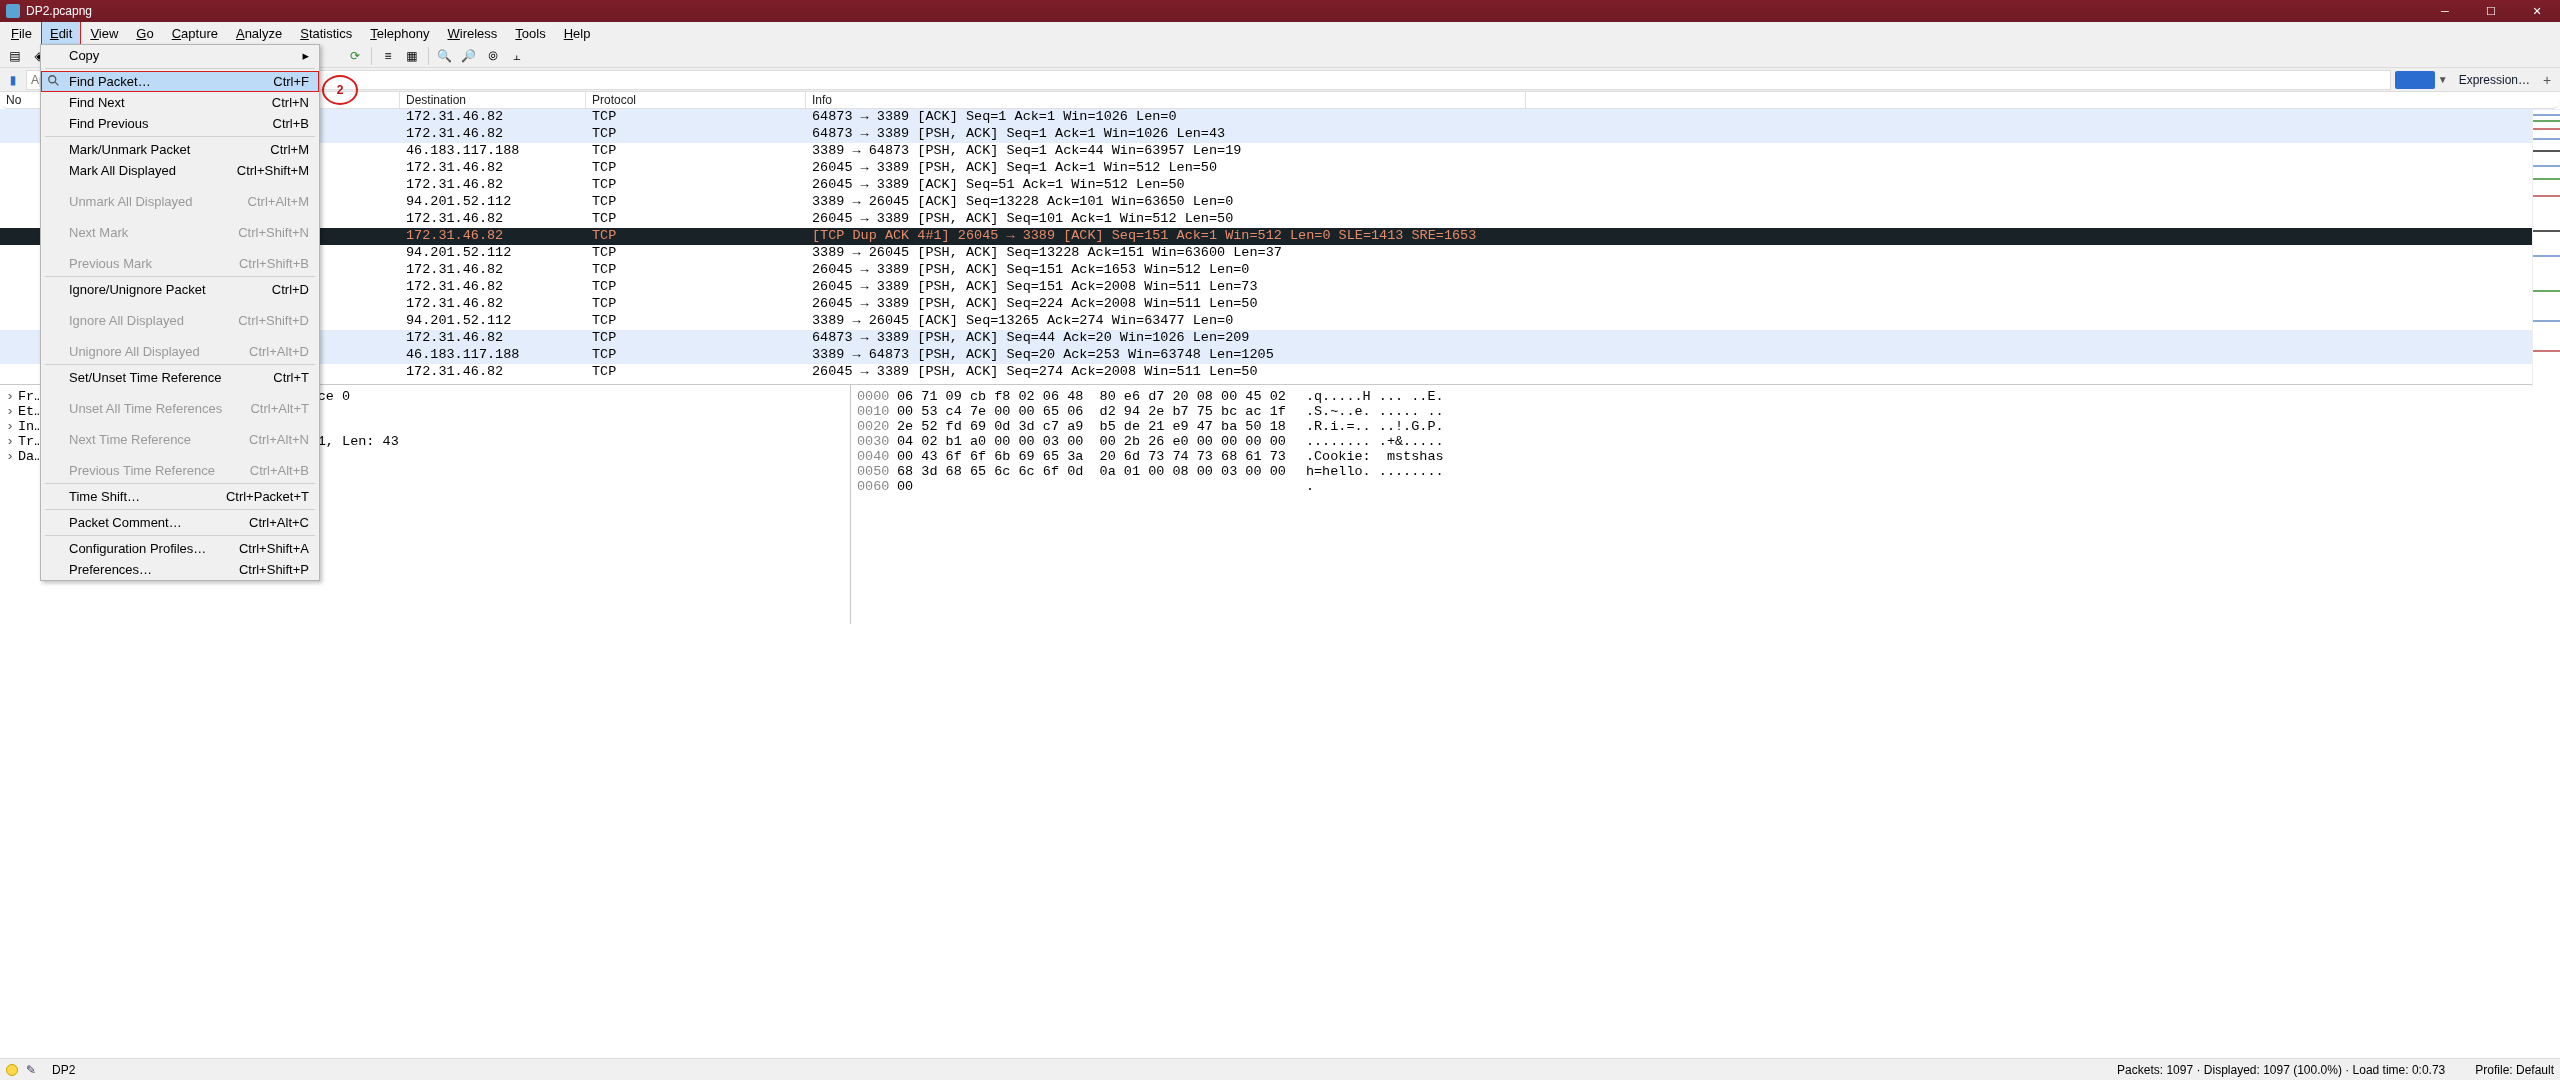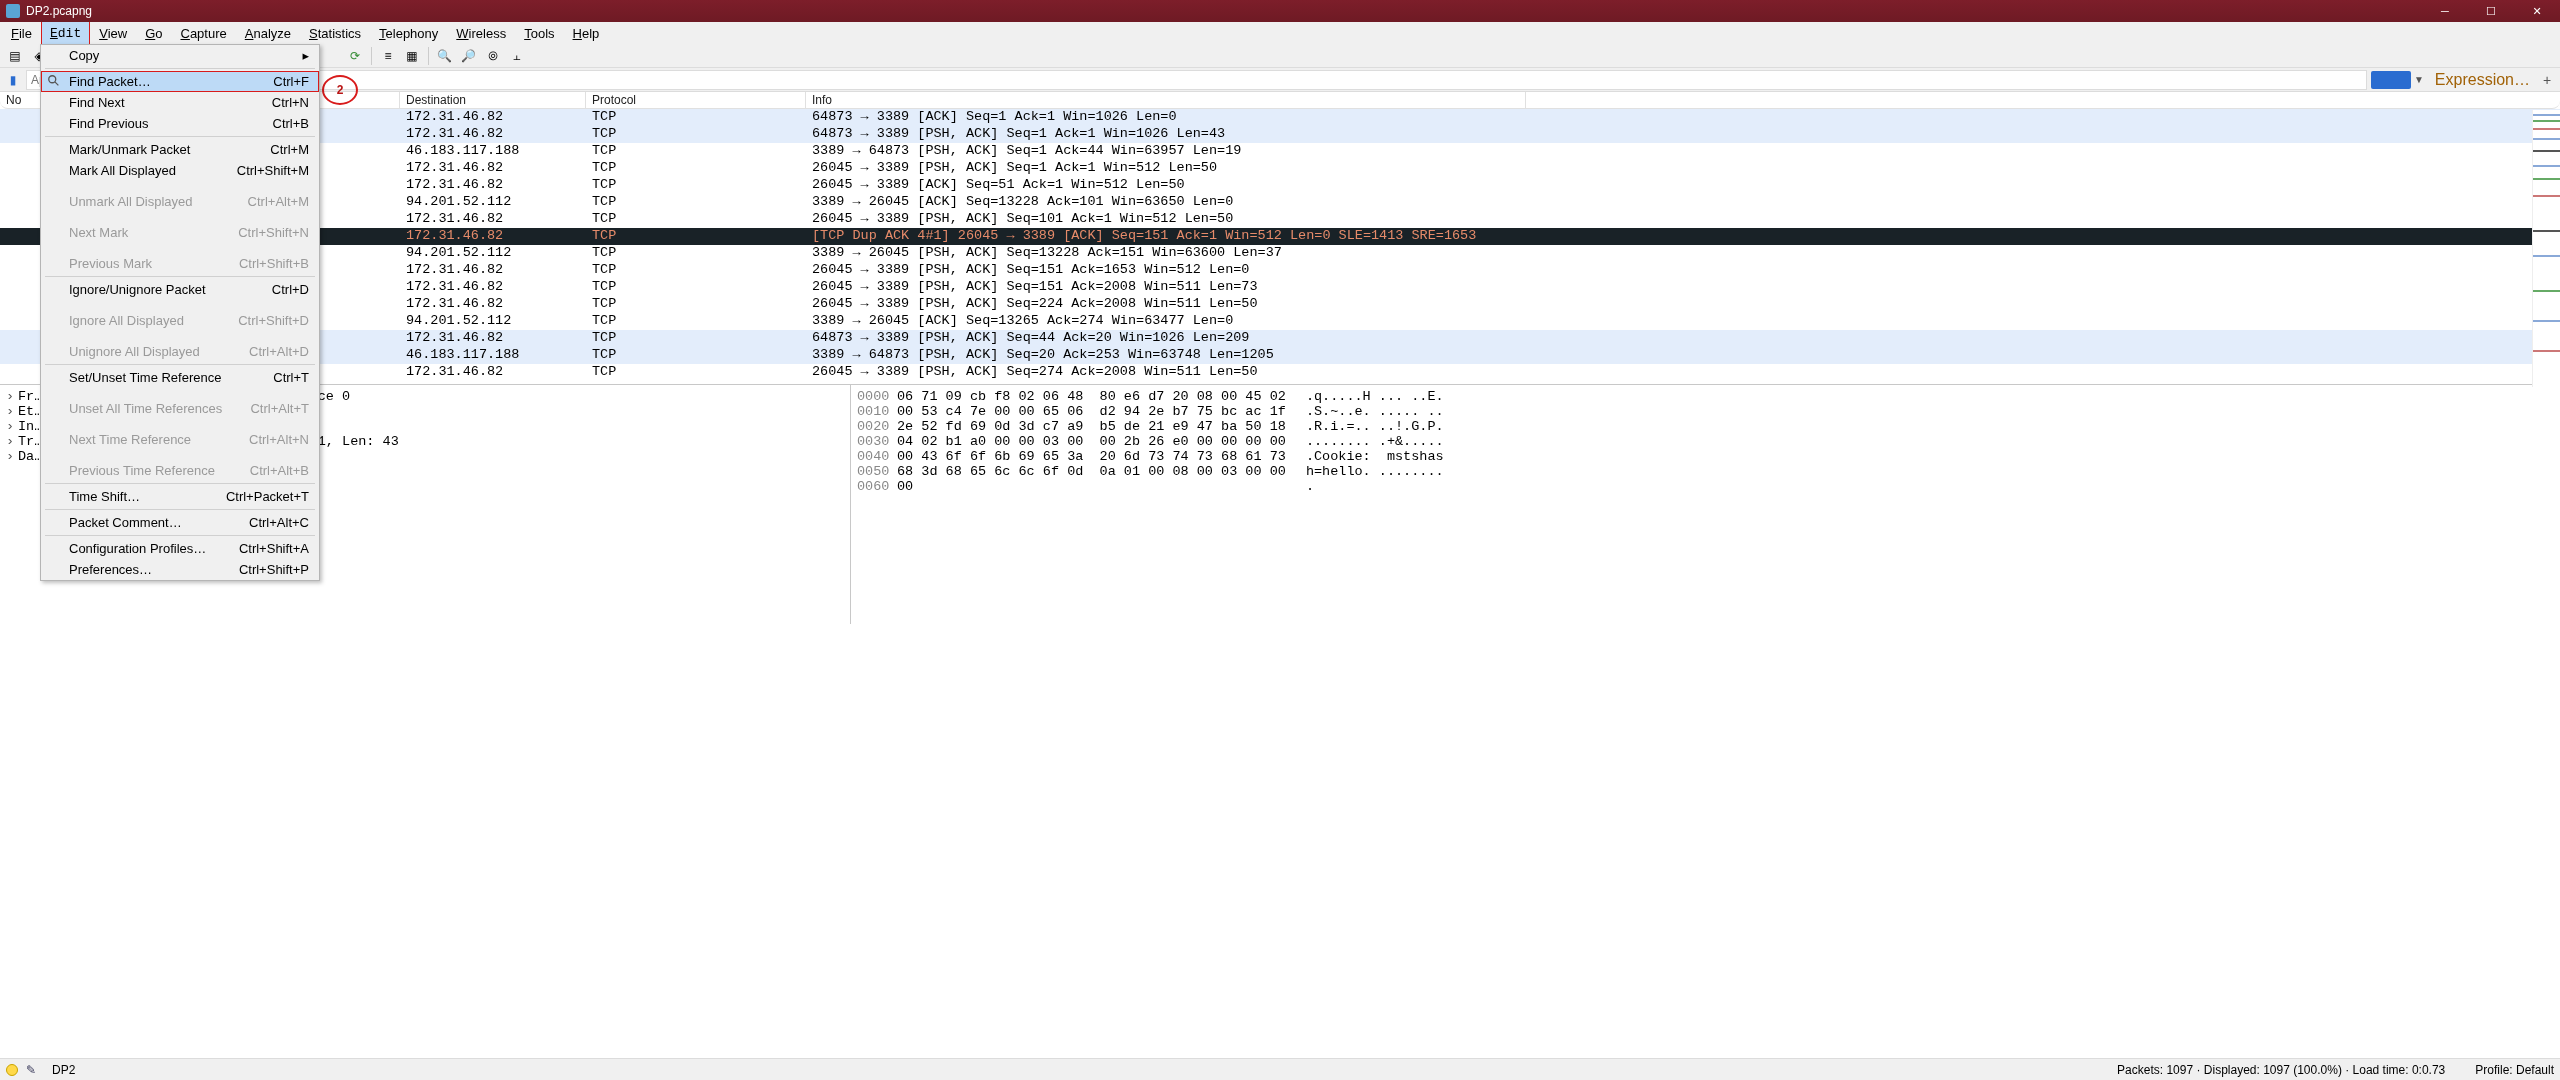--- a/index.html
+++ b/index.html
@@ -4,31 +4,31 @@
 <style>
 * { margin: 0; padding: 0; box-sizing: border-box; }
 body { font-family: "Segoe UI", Tahoma, sans-serif; font-size: 12px; background: #fff; overflow: hidden; width: 2560px; height: 1080px; position: relative; }
 .titlebar { height: 22px; background: linear-gradient(#7d1e2a,#6e1a24); color: #fff; display: flex; align-items: center; padding: 0 6px; position: relative; }
 .titlebar .logo { width: 14px; height: 14px; background: #5aa4d4; border-radius: 2px; margin-right: 6px; }
 .titlebar .title { font-size: 12px; }
 .titlebar .winbtns { position: absolute; right: 0; top: 0; display: flex; }
 .titlebar .winbtns div { width: 46px; height: 22px; display: flex; align-items: center; justify-content: center; font-size: 11px; color: #fff; }
 .menubar { height: 22px; background: #f0f0f0; display: flex; align-items: center; padding: 0 2px; }
 .menubar .mi { padding: 2px 9px; font-size: 13px; cursor: default; }
-.menubar .mi.open { background: #bddaf6; border: 1px solid #d81b1b; padding: 5px 8px; font-family: Liberation Mono, monospace; }
+.menubar .mi.open { background: #bddaf6; border: 1px solid #d81b1b; padding: 5px 8px; }
 .menubar .mi u { text-decoration: underline; }
 .toolbar { height: 24px; background: #f0f0f0; border-bottom: 1px solid #dcdcdc; display: flex; align-items: center; padding: 0 4px; gap: 2px; }
 .toolbar .btn { width: 22px; height: 20px; display: flex; align-items: center; justify-content: center; font-size: 12px; }
 .toolbar .sep { width: 1px; height: 18px; background: #ccc; margin: 0 3px; }
 .filterbar { height: 24px; background: #f0f0f0; border-bottom: 1px solid #dcdcdc; display: flex; align-items: center; padding: 0 4px; }
 .filterbar .ficon { width: 18px; height: 18px; display: flex; align-items: center; justify-content: center; color: #2a6cd0; }
 .filterbar input { flex: 1; height: 20px; border: 1px solid #dcdcdc; padding: 0 4px; font-size: 12px; margin: 0 4px; }
 .filterbar .go { width: 40px; height: 18px; background: #2a6cd0; border-radius: 2px; }
 .filterbar .dd { width: 16px; text-align: center; color: #555; font-size: 10px; }
-.filterbar .expr { padding: 0 8px; color: #a16207; font-size: 16px; }
+.filterbar .expr { padding: 0 8px; color: #0f172a; font-size: 12px; }
 .filterbar .plus { width: 18px; text-align: center; font-size: 14px; color: #555; }
 .columns { height: 17px; background: #fff; border-bottom: 1px solid #e0e0e0; display: flex; border-radius: 8px; }
 .columns .col { border-right: 1px solid #e0e0e0; padding: 1px 6px; font-size: 12px; color: #222; }
 .packetlist { height: 275px; overflow: hidden; position: relative; background: #fff; }
 .packetlist .row { height: 17px; display: flex; font-family: "Consolas","Courier New",monospace; font-size: 13.5px; position: relative; }
 .packetlist .row .cell { padding: 0 6px; overflow: hidden; white-space: nowrap; }
 .row.lightblue { background: #e3edfb; }
 .row.sel { background: #192227; color: #e68b6a; }
 .row.sel .cell.info { color: #e68b6a; }
 .detail { height: 240px; background: #fff; border-top: 1px solid #c8c8c8; display: flex; }

